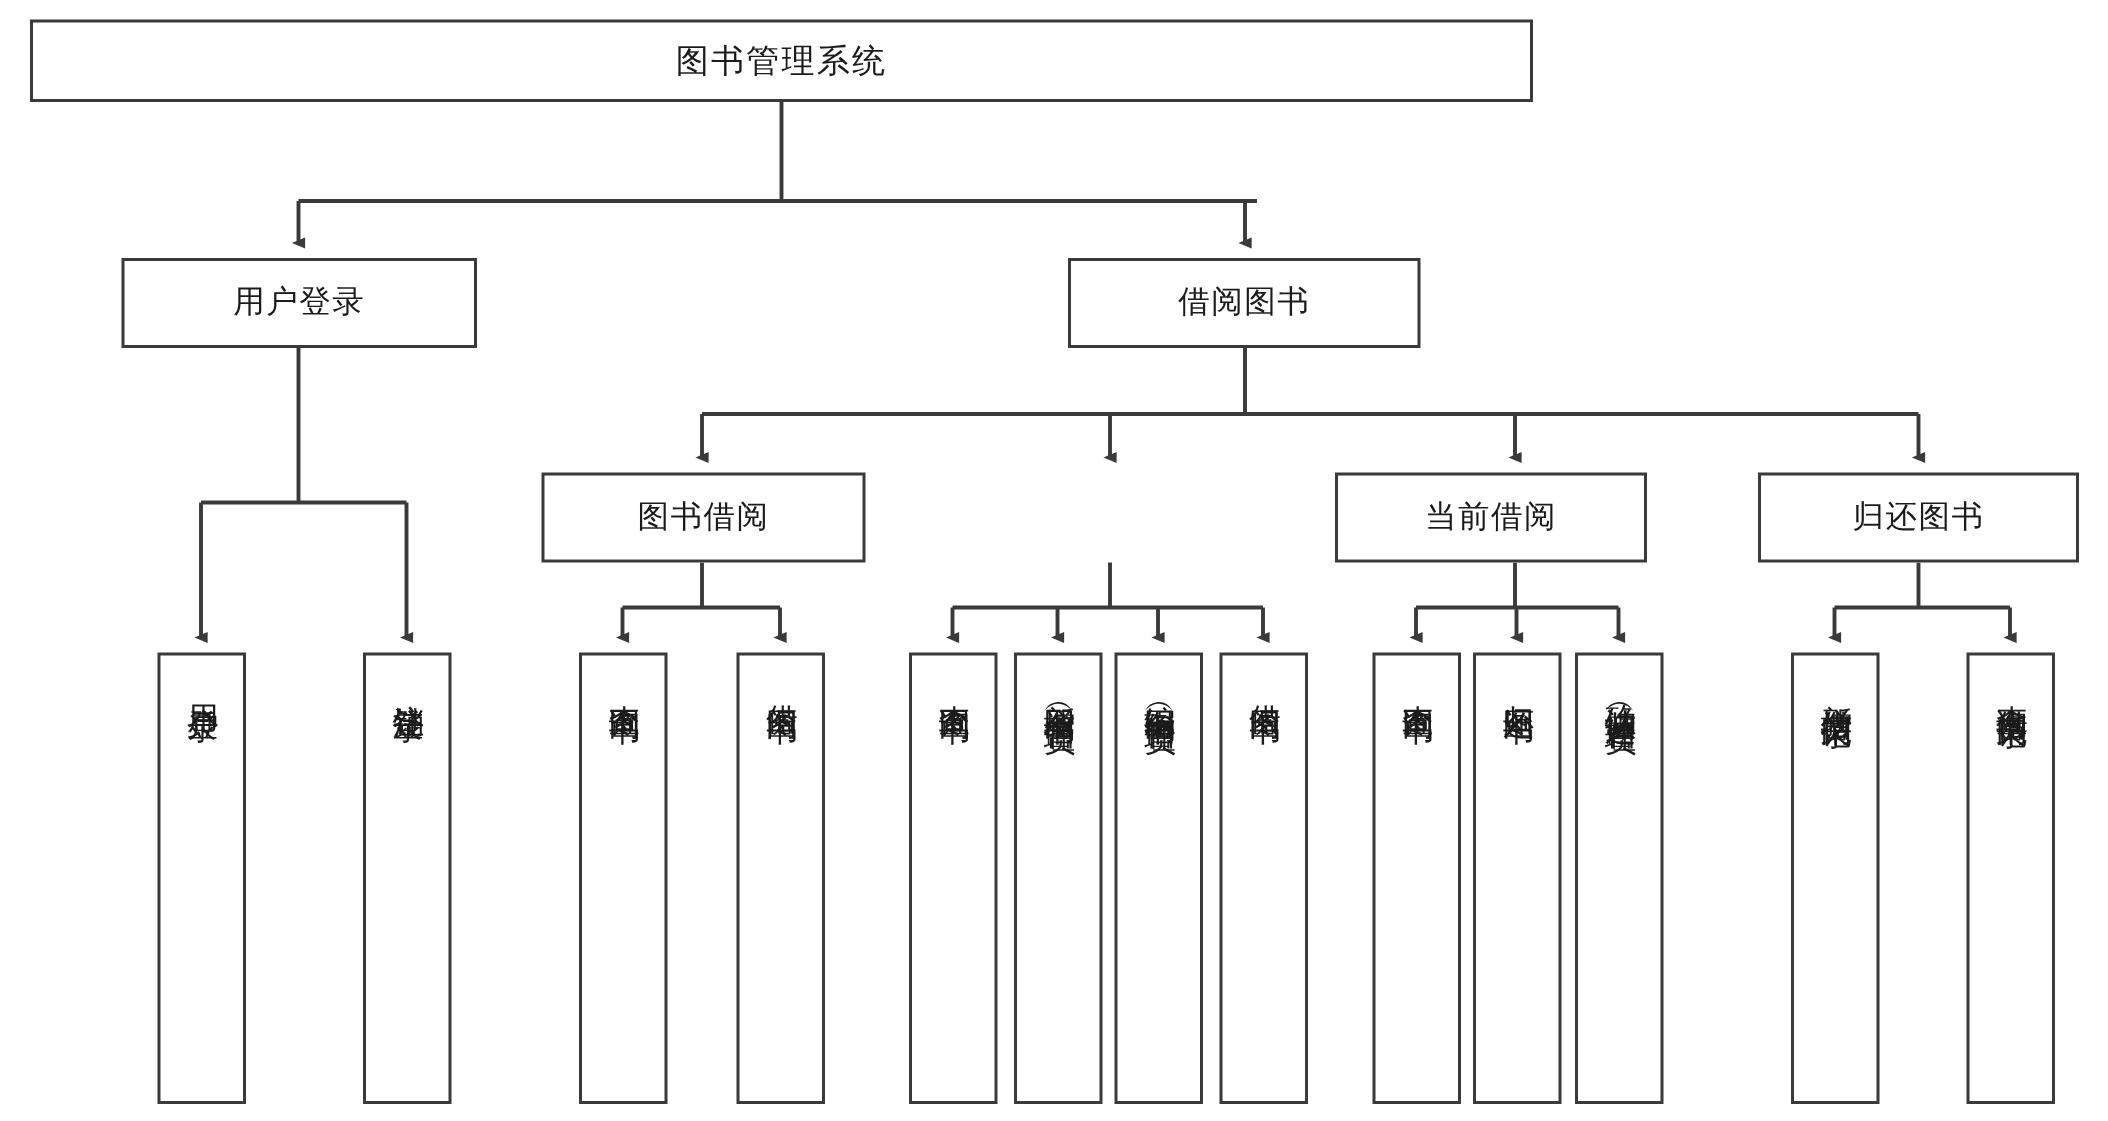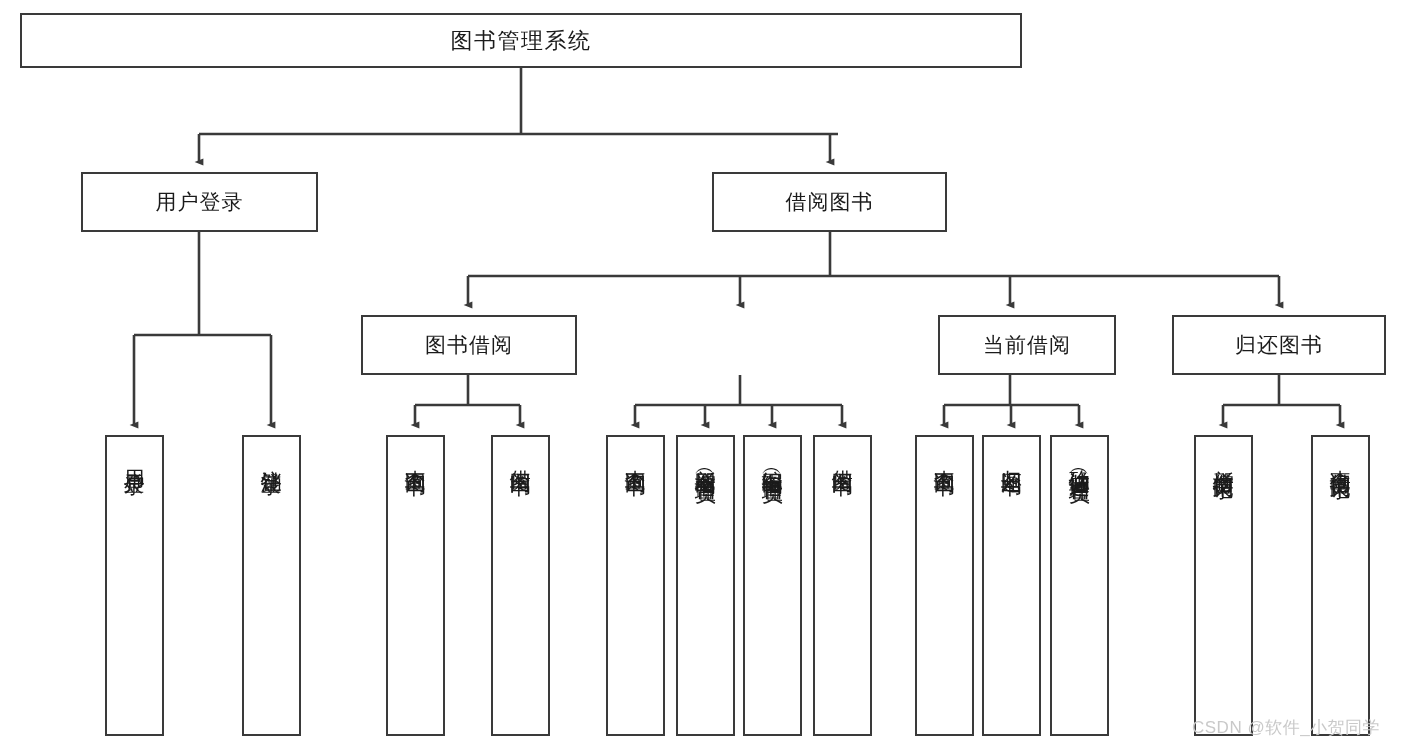--- a/index.html
+++ b/index.html
@@ -136,21 +136,21 @@
   <div class="node h" style="left:81px; top:172px; width:237px; height:60px;">
     <span class="label">用户登录</span>
   </div>
   <div class="node h" style="left:712px; top:172px; width:235px; height:60px;">
     <span class="label">借阅图书</span>
   </div>
 
   <div class="node h" style="left:361px; top:315px; width:216px; height:60px;">
     <span class="label">图书借阅</span>
   </div>
-  <div class="node h" style="left:938px; top:315px; width:178px; height:60px;">
+  <div class="node h" style="left:890px; top:315px; width:208px; height:60px;">
     <span class="label">当前借阅</span>
   </div>
   <div class="node h" style="left:1172px; top:315px; width:214px; height:60px;">
     <span class="label">归还图书</span>
   </div>
 
   <div class="node v" style="left:105px; top:435px; width:59px; height:301px;">
     <span class="label">用户登录</span>
   </div>
   <div class="node v" style="left:242px; top:435px; width:59px; height:301px;">
@@ -187,15 +187,14 @@
     <span class="label">确认归还（管理员）</span>
   </div>
 
   <div class="node v" style="left:1194px; top:435px; width:59px; height:301px;">
     <span class="label">新增借阅记录</span>
   </div>
   <div class="node v" style="left:1311px; top:435px; width:59px; height:301px;">
     <span class="label">查询借阅记录</span>
   </div>
 
-  <div class="watermark">CSDN @软件_小贺同学</div>
 
 </div>
 
 </body></html>

